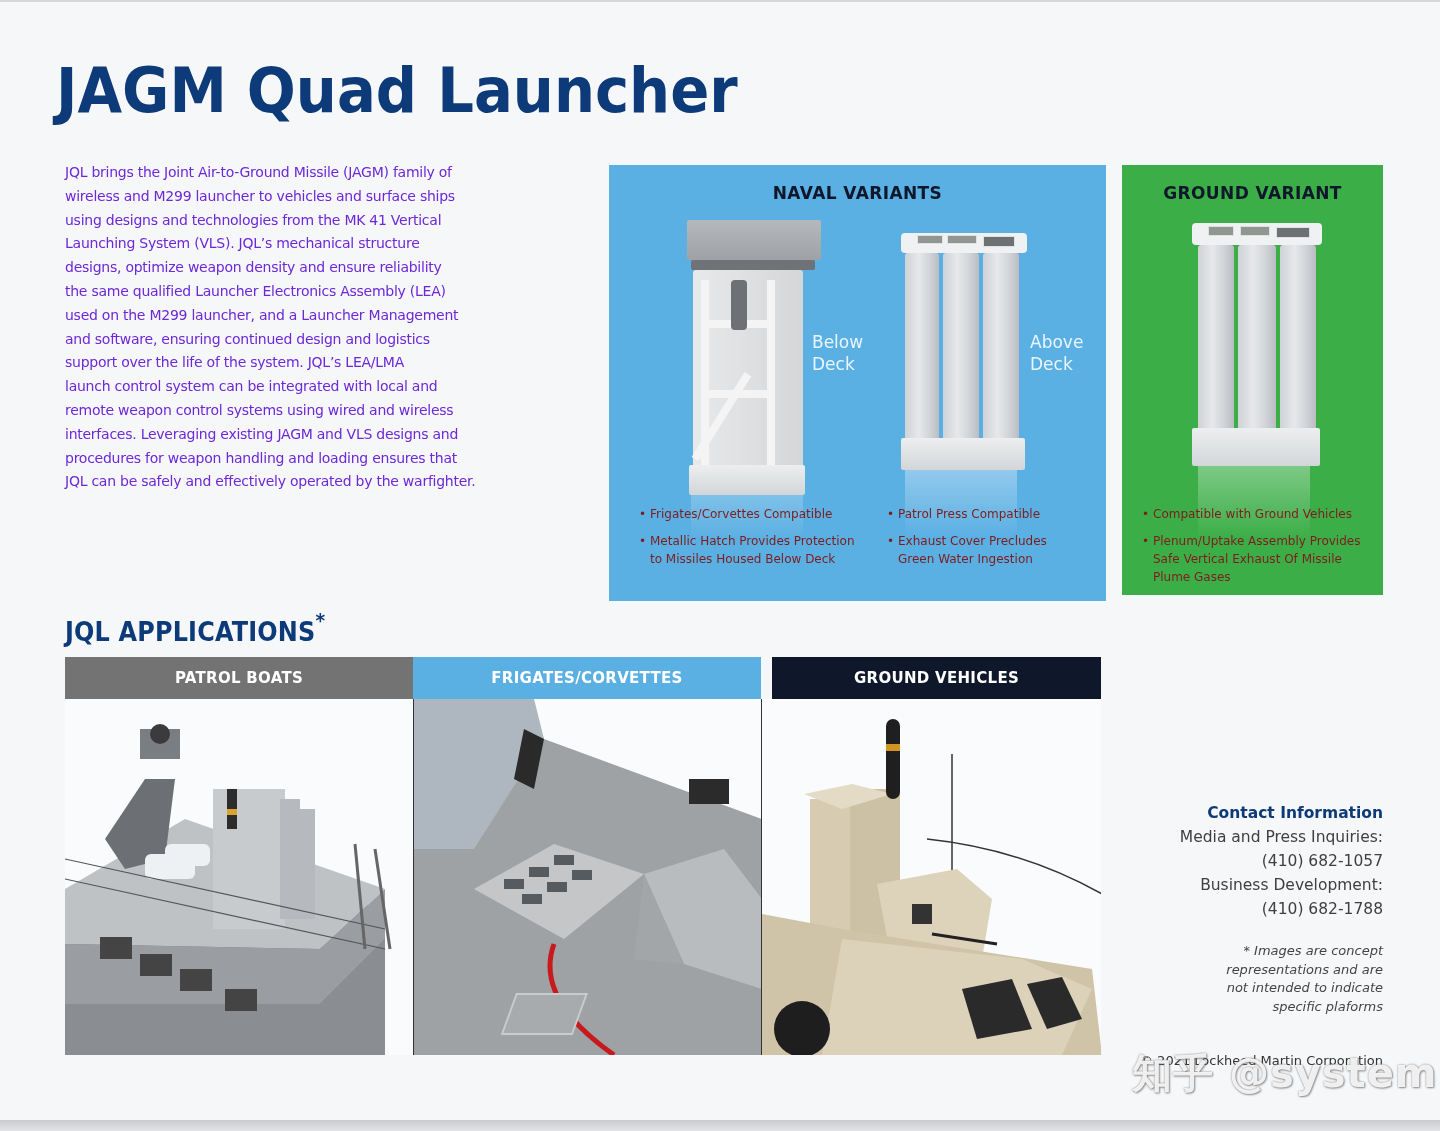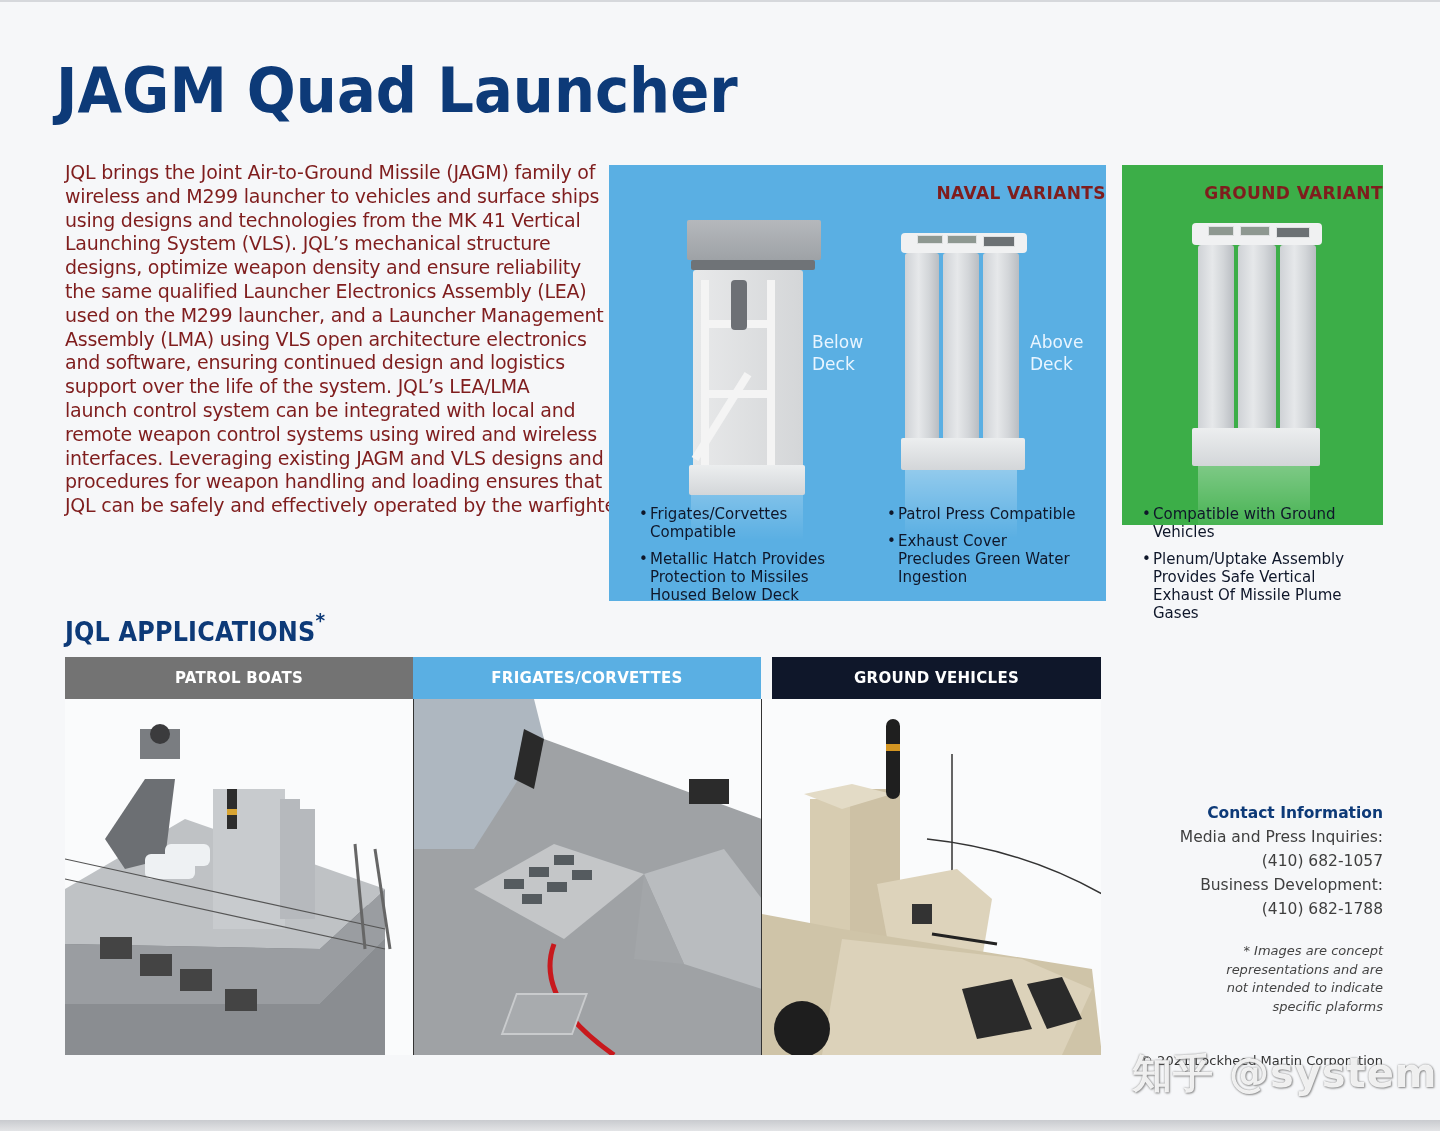--- a/index.html
+++ b/index.html
@@ -17,36 +17,36 @@
   .title {
     position: absolute; left: 56px; top: 54px;
     font-family: "DejaVu Sans", sans-serif;
     font-size: 62px; font-weight: 700; letter-spacing: 0px;
     color: #0d3a78;
     transform: scaleX(0.93); transform-origin: left top;
   }
 
   .intro {
     position: absolute; left: 65px; top: 161px; width: 485px;
-    font-size: 19px; line-height: 23.8px; color: #7f1d1d;
+    font-size: 14px; line-height: 23.8px; color: #6d28d9;
     letter-spacing: -0.25px;
   }
   .intro span { display: block; white-space: nowrap; }
 
   
   .panel { position: absolute; color: #fff; }
   .panel-naval { left: 609px; top: 165px; width: 497px; height: 436px; background: #5aafe3; }
-  .panel-ground { left: 1122px; top: 165px; width: 261px; height: 360px; background: #3cae48; }
+  .panel-ground { left: 1122px; top: 165px; width: 261px; height: 430px; background: #3cae48; }
   .panel-title {
-    position: absolute; top: 18px; left: 0; width: 100%; text-align: right;
-    font-size: 17px; font-weight: 700; letter-spacing: 0.4px; color: #7f1d1d;
+    position: absolute; top: 18px; left: 0; width: 100%; text-align: center;
+    font-size: 17px; font-weight: 700; letter-spacing: 0.4px; color: #0f172a;
   }
   .deck-label { position: absolute; font-size: 17px; line-height: 22px; color: #e9f5ff; }
 
-  .bullets { position: absolute; list-style: none; font-size: 15px; line-height: 18px; color: #0f172a; }
+  .bullets { position: absolute; list-style: none; font-size: 12px; line-height: 18px; color: #7f1d1d; }
   .bullets li { position: relative; padding-left: 11px; margin-bottom: 9px; }
   .bullets li::before { content: "•"; position: absolute; left: 0; top: 0; }
 
   
   .launcher { position: absolute; }
   .tube { position: absolute; background: linear-gradient(90deg, #cfd2d6 0%, #e6e8ea 40%, #d3d6d9 70%, #b9bdc2 100%); border-radius: 3px; }
   .cap { position: absolute; background: #f0f1f2; border-radius: 4px; }
   .hatch { position: absolute; background: #8e9891; border: 1px solid #dfe1e2; }
   .base { position: absolute; background: linear-gradient(#eceeef, #d3d6d9); border-radius: 2px; }
   .reflection { position: absolute; background: linear-gradient(rgba(255,255,255,0.35), rgba(255,255,255,0)); }
@@ -85,21 +85,20 @@
 <h1 class="title">JAGM Quad Launcher</h1>
 
 <div class="intro">
   <span>JQL brings the Joint Air-to-Ground Missile (JAGM) family of</span>
   <span>wireless and M299 launcher to vehicles and surface ships</span>
   <span>using designs and technologies from the MK 41 Vertical</span>
   <span>Launching System (VLS). JQL’s mechanical structure</span>
   <span>designs, optimize weapon density and ensure reliability</span>
   <span>the same qualified Launcher Electronics Assembly (LEA)</span>
   <span>used on the M299 launcher, and a Launcher Management</span>
-  <span>Assembly (LMA) using VLS open architecture electronics</span>
   <span>and software, ensuring continued design and logistics</span>
   <span>support over the life of the system. JQL’s LEA/LMA</span>
   <span>launch control system can be integrated with local and</span>
   <span>remote weapon control systems using wired and wireless</span>
   <span>interfaces. Leveraging existing JAGM and VLS designs and</span>
   <span>procedures for weapon handling and loading ensures that</span>
   <span>JQL can be safely and effectively operated by the warfighter.</span>
 </div>
 
 <section class="panel panel-naval">

